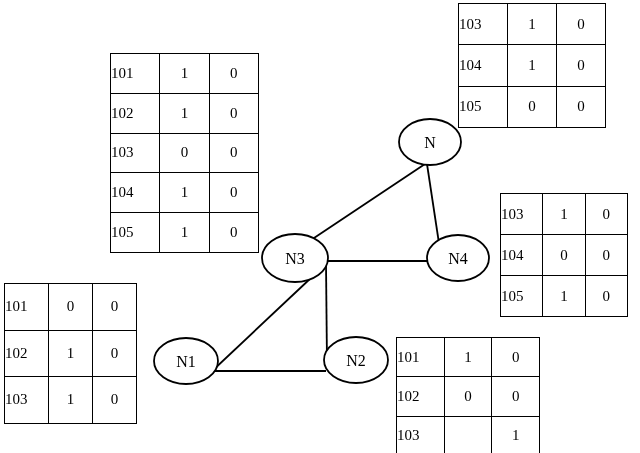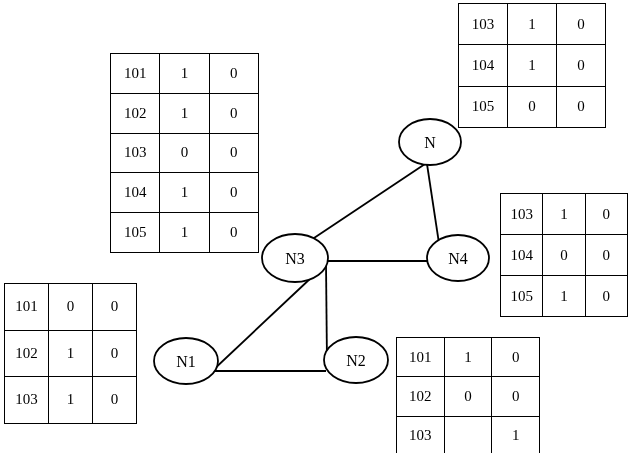--- a/index.html
+++ b/index.html
@@ -35,21 +35,21 @@
   }
   .data-table td {
     border: 1px solid #000000;
     font-family: "Liberation Serif", "DejaVu Serif", serif;
     font-size: 15px;
     color: #000000;
     text-align: center;
     padding: 0;
     background: #ffffff;
   }
-  .data-table td.c0 { text-align: center; }
+  .data-table td.c0 { text-align: left; }
   
   #table-top-left   { left: 110px; top: 53px;  width: 149px; }
   #table-top-left td { height: 38.8px; }
   #table-top-right  { left: 458px; top: 3px;   width: 148px; }
   #table-top-right td { height: 40.3px; }
   #table-mid-right  { left: 500px; top: 193px; width: 128px; }
   #table-mid-right td { height: 40px; }
   #table-left       { left: 4px;   top: 283px; width: 133px; }
   #table-left td    { height: 45.6px; }
   #table-bottom     { left: 396px; top: 337px; width: 144px; }

